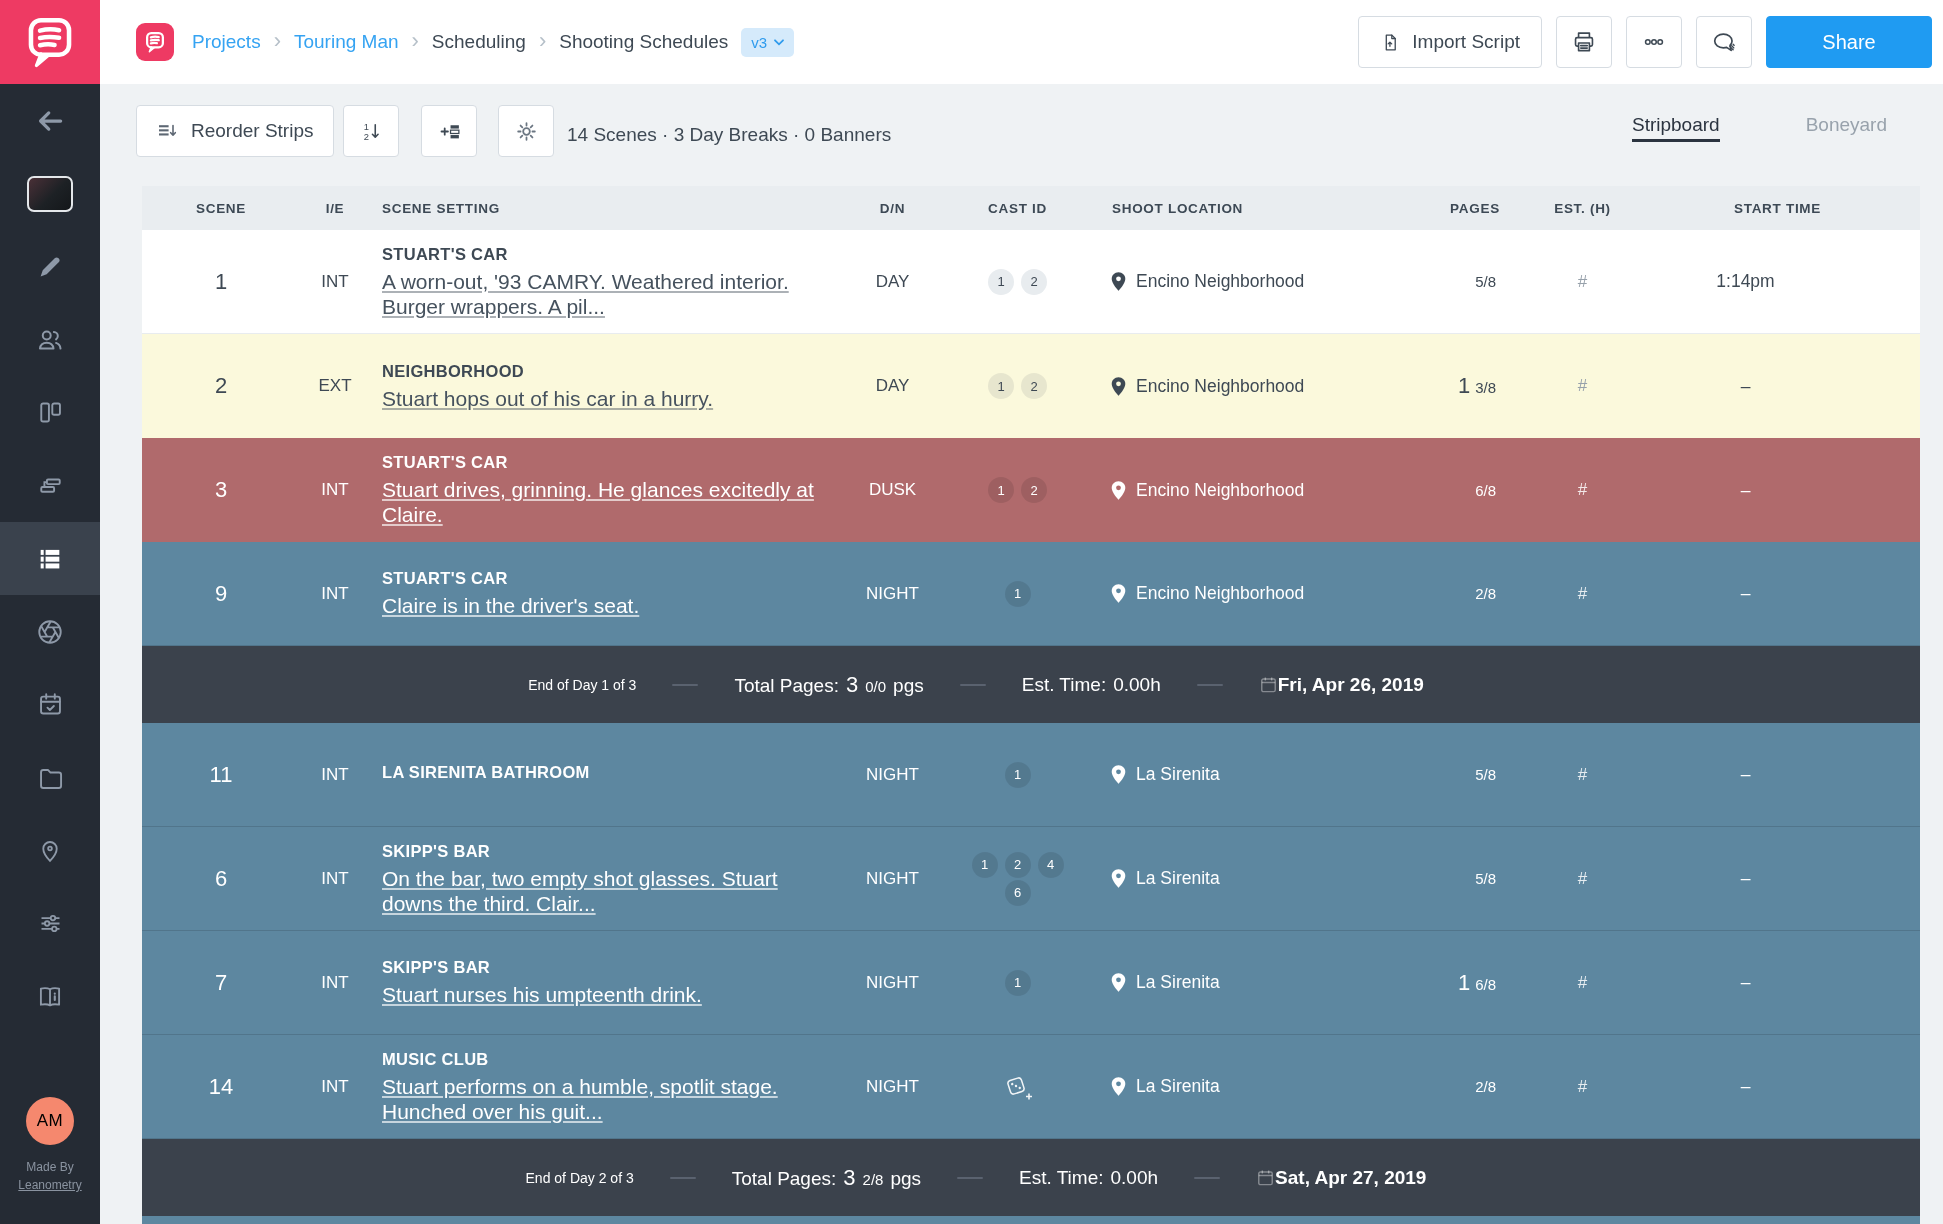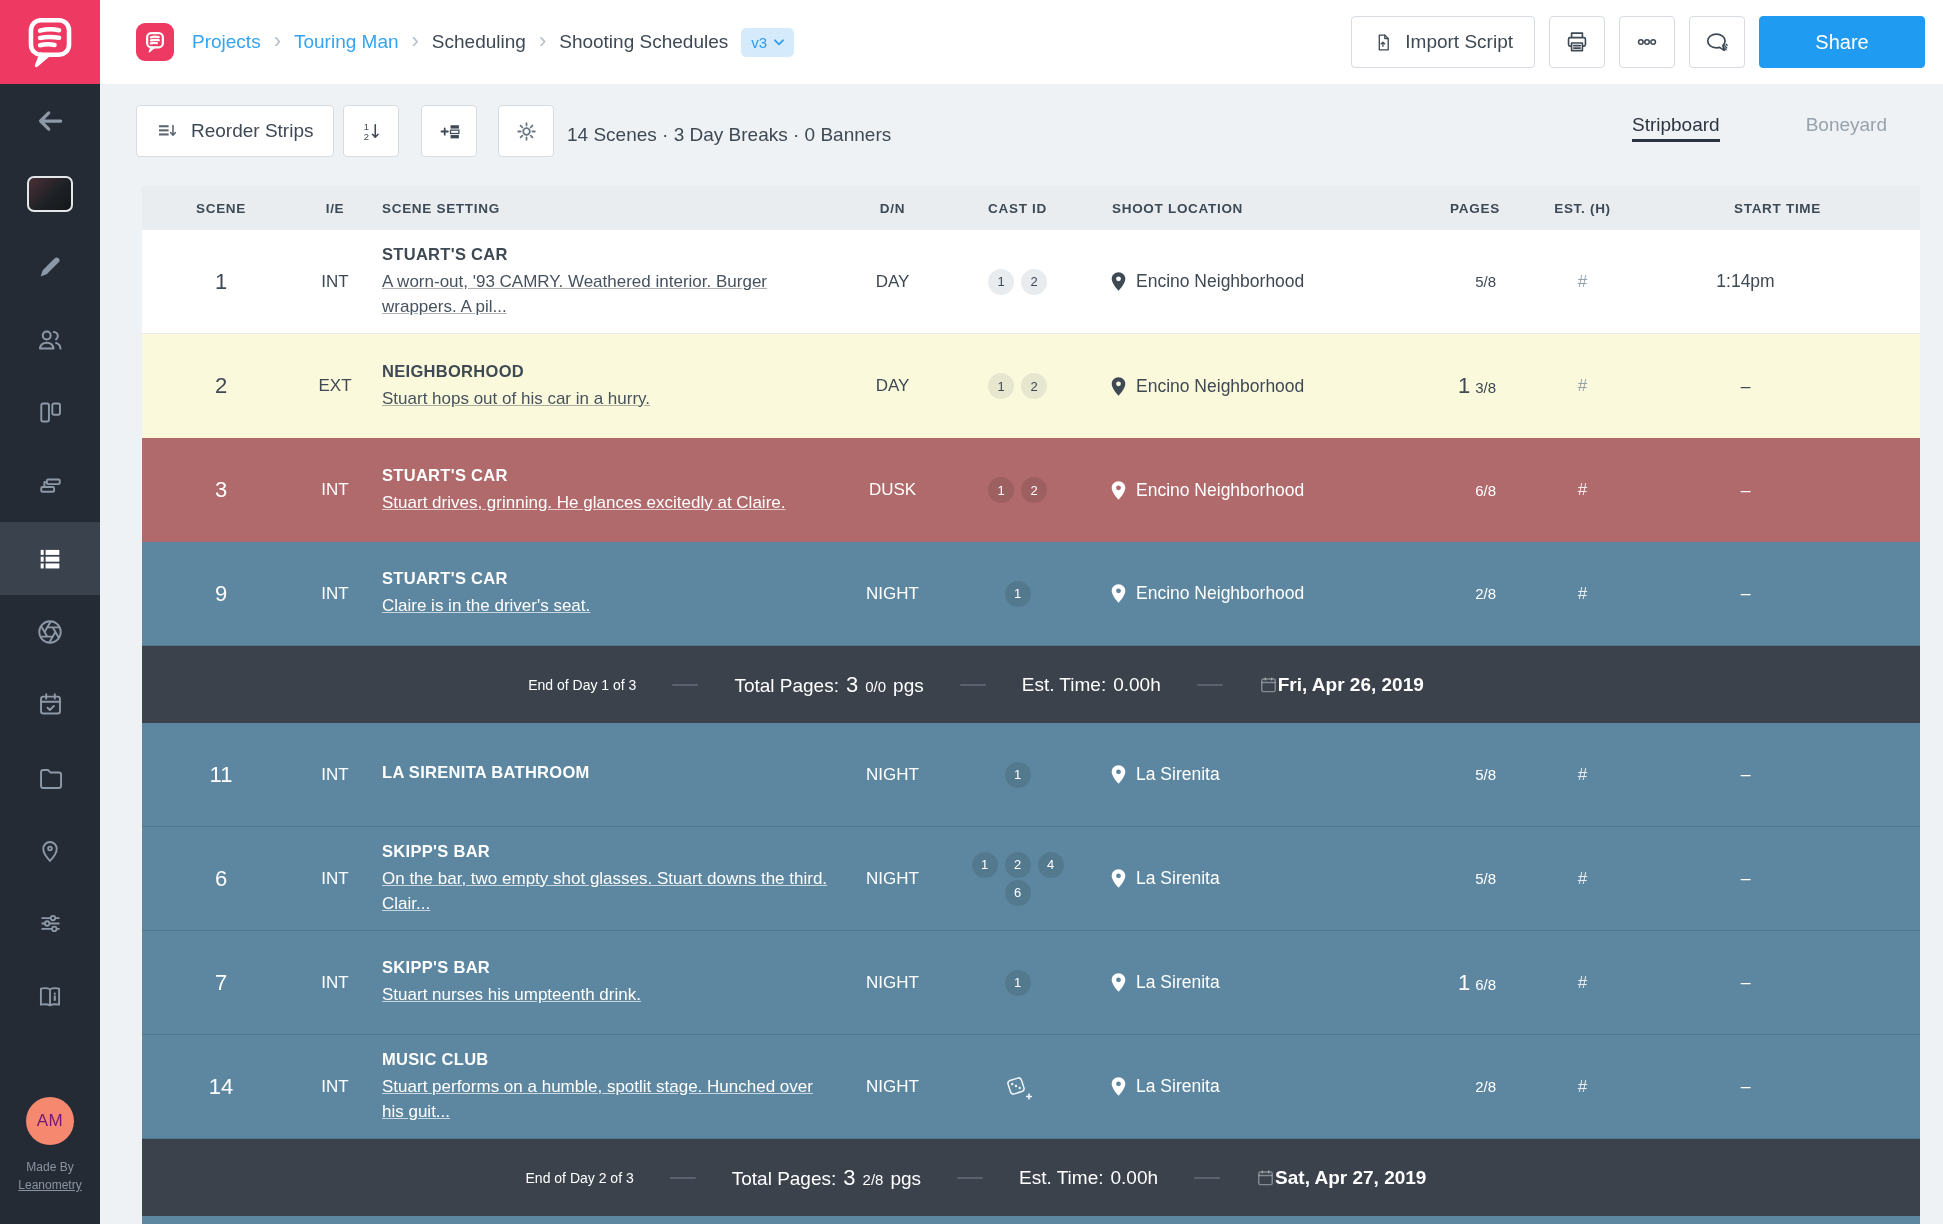--- a/index.html
+++ b/index.html
@@ -14,36 +14,36 @@
 
   
   .sidebar{position:absolute;left:0;top:0;width:100px;height:1224px;background:var(--sidebar)}
   .logo-block{height:84px;background:var(--pink);display:flex;align-items:center;justify-content:center;cursor:pointer}
   .nav{position:absolute;top:84px;left:0;width:100px}
   .nav-item{height:73px;display:flex;align-items:center;justify-content:center;cursor:pointer}
   .nav-item.active{background:#3a424d}
   .thumb{width:46px;height:36px;border:2px solid #e4e7ea;border-radius:7px;
          background:linear-gradient(135deg,#4a3037 0%,#1d2125 55%,#14171a 100%)}
   .avatar{position:absolute;left:26px;top:1097px;width:48px;height:48px;border-radius:50%;
-          background:#f5886e;color:#701a75;display:flex;align-items:center;justify-content:center;
+          background:#f5886e;color:#000000;display:flex;align-items:center;justify-content:center;
           font-size:17px;letter-spacing:.5px;cursor:pointer}
   .madeby{position:absolute;left:0;top:1158px;width:100px;text-align:center;color:#8a93a0;font-size:12px;line-height:18px}
   .madeby .company{text-decoration:underline;cursor:pointer}
 
   
   .topbar{position:absolute;left:100px;top:0;width:1843px;height:108px;background:#fff}
   .mini-badge{position:absolute;left:36px;top:23px;width:38px;height:38px;border-radius:9px;
               background:var(--pink);display:flex;align-items:center;justify-content:center;cursor:pointer}
   .crumbs{position:absolute;left:92px;top:0;height:84px;display:flex;align-items:center;gap:13px;font-size:19px}
   .crumb{color:var(--dark)}
   .crumb.link{color:var(--link);cursor:pointer}
   .crumb-sep{color:#b6c0c9;font-size:22px;line-height:1;transform:translateY(-1px)}
   .v3-badge{background:#d5eafb;color:#2f9bed;border-radius:5px;padding:6px 10px;font-size:15px;
             display:flex;align-items:center;gap:7px;cursor:pointer}
-  .topbar-right{position:absolute;right:18px;top:16px;height:52px;display:flex;gap:14px}
+  .topbar-right{position:absolute;right:11px;top:16px;height:52px;display:flex;gap:14px}
   .btn{border:1px solid #d6dce2;border-radius:4px;background:#fff;display:flex;align-items:center;
        justify-content:center;color:var(--dark);cursor:pointer;height:52px}
   .btn.import{padding:0 21px;gap:11px;font-size:19px}
   .btn.iconbtn{width:56px}
   .btn.share{width:166px;background:var(--share);border:1px solid var(--share);color:#fff;font-size:20px}
 
   
   .toolbar{position:absolute;left:100px;top:84px;width:1843px;height:102px;background:var(--toolbar)}
   .toolbar .btn{position:absolute;top:21px}
   .tb-reorder{left:36px;padding:0 19px;gap:11px;font-size:19px}
@@ -66,21 +66,21 @@
   .row{height:104px;cursor:pointer}
   .row.white{background:#fff;border-bottom:1px solid #e8ecef}
   .row.yellow{background:var(--yellow)}
   .row.red{background:var(--red);color:#fff}
   .row.blue{background:var(--blue);color:#fff;border-bottom:1px solid rgba(0,0,0,.13)}
   .c{text-align:center}
   .scene-num{font-size:22px}
   .ie{font-size:17px}
   .setting{padding-left:12px}
   .title{font-size:16.5px;font-weight:700;letter-spacing:.3px;margin-bottom:5px}
-  .desc{font-size:17px;line-height:25px;max-width:455px;text-decoration:underline;cursor:pointer}
+  .desc{font-size:21px;line-height:25px;max-width:455px;text-decoration:underline;cursor:pointer}
   .white .desc,.yellow .desc{color:#46525e;text-decoration-color:rgba(70,82,94,.45)}
   .red .desc,.blue .desc{text-decoration-color:rgba(255,255,255,.65)}
   .dn{font-size:17px}
   .cast{display:flex;flex-direction:column;align-items:center;justify-content:center;gap:2px}
   .cast-line{display:flex;gap:7px}
   .chip{width:26px;height:26px;border-radius:50%;display:flex;align-items:center;justify-content:center;
         font-size:13px;cursor:pointer}
   .white .chip{background:#e8ecef;color:var(--dark)}
   .yellow .chip{background:rgba(62,73,84,.10);color:var(--dark)}
   .red .chip,.blue .chip{background:rgba(0,0,0,.10);color:#fff}

